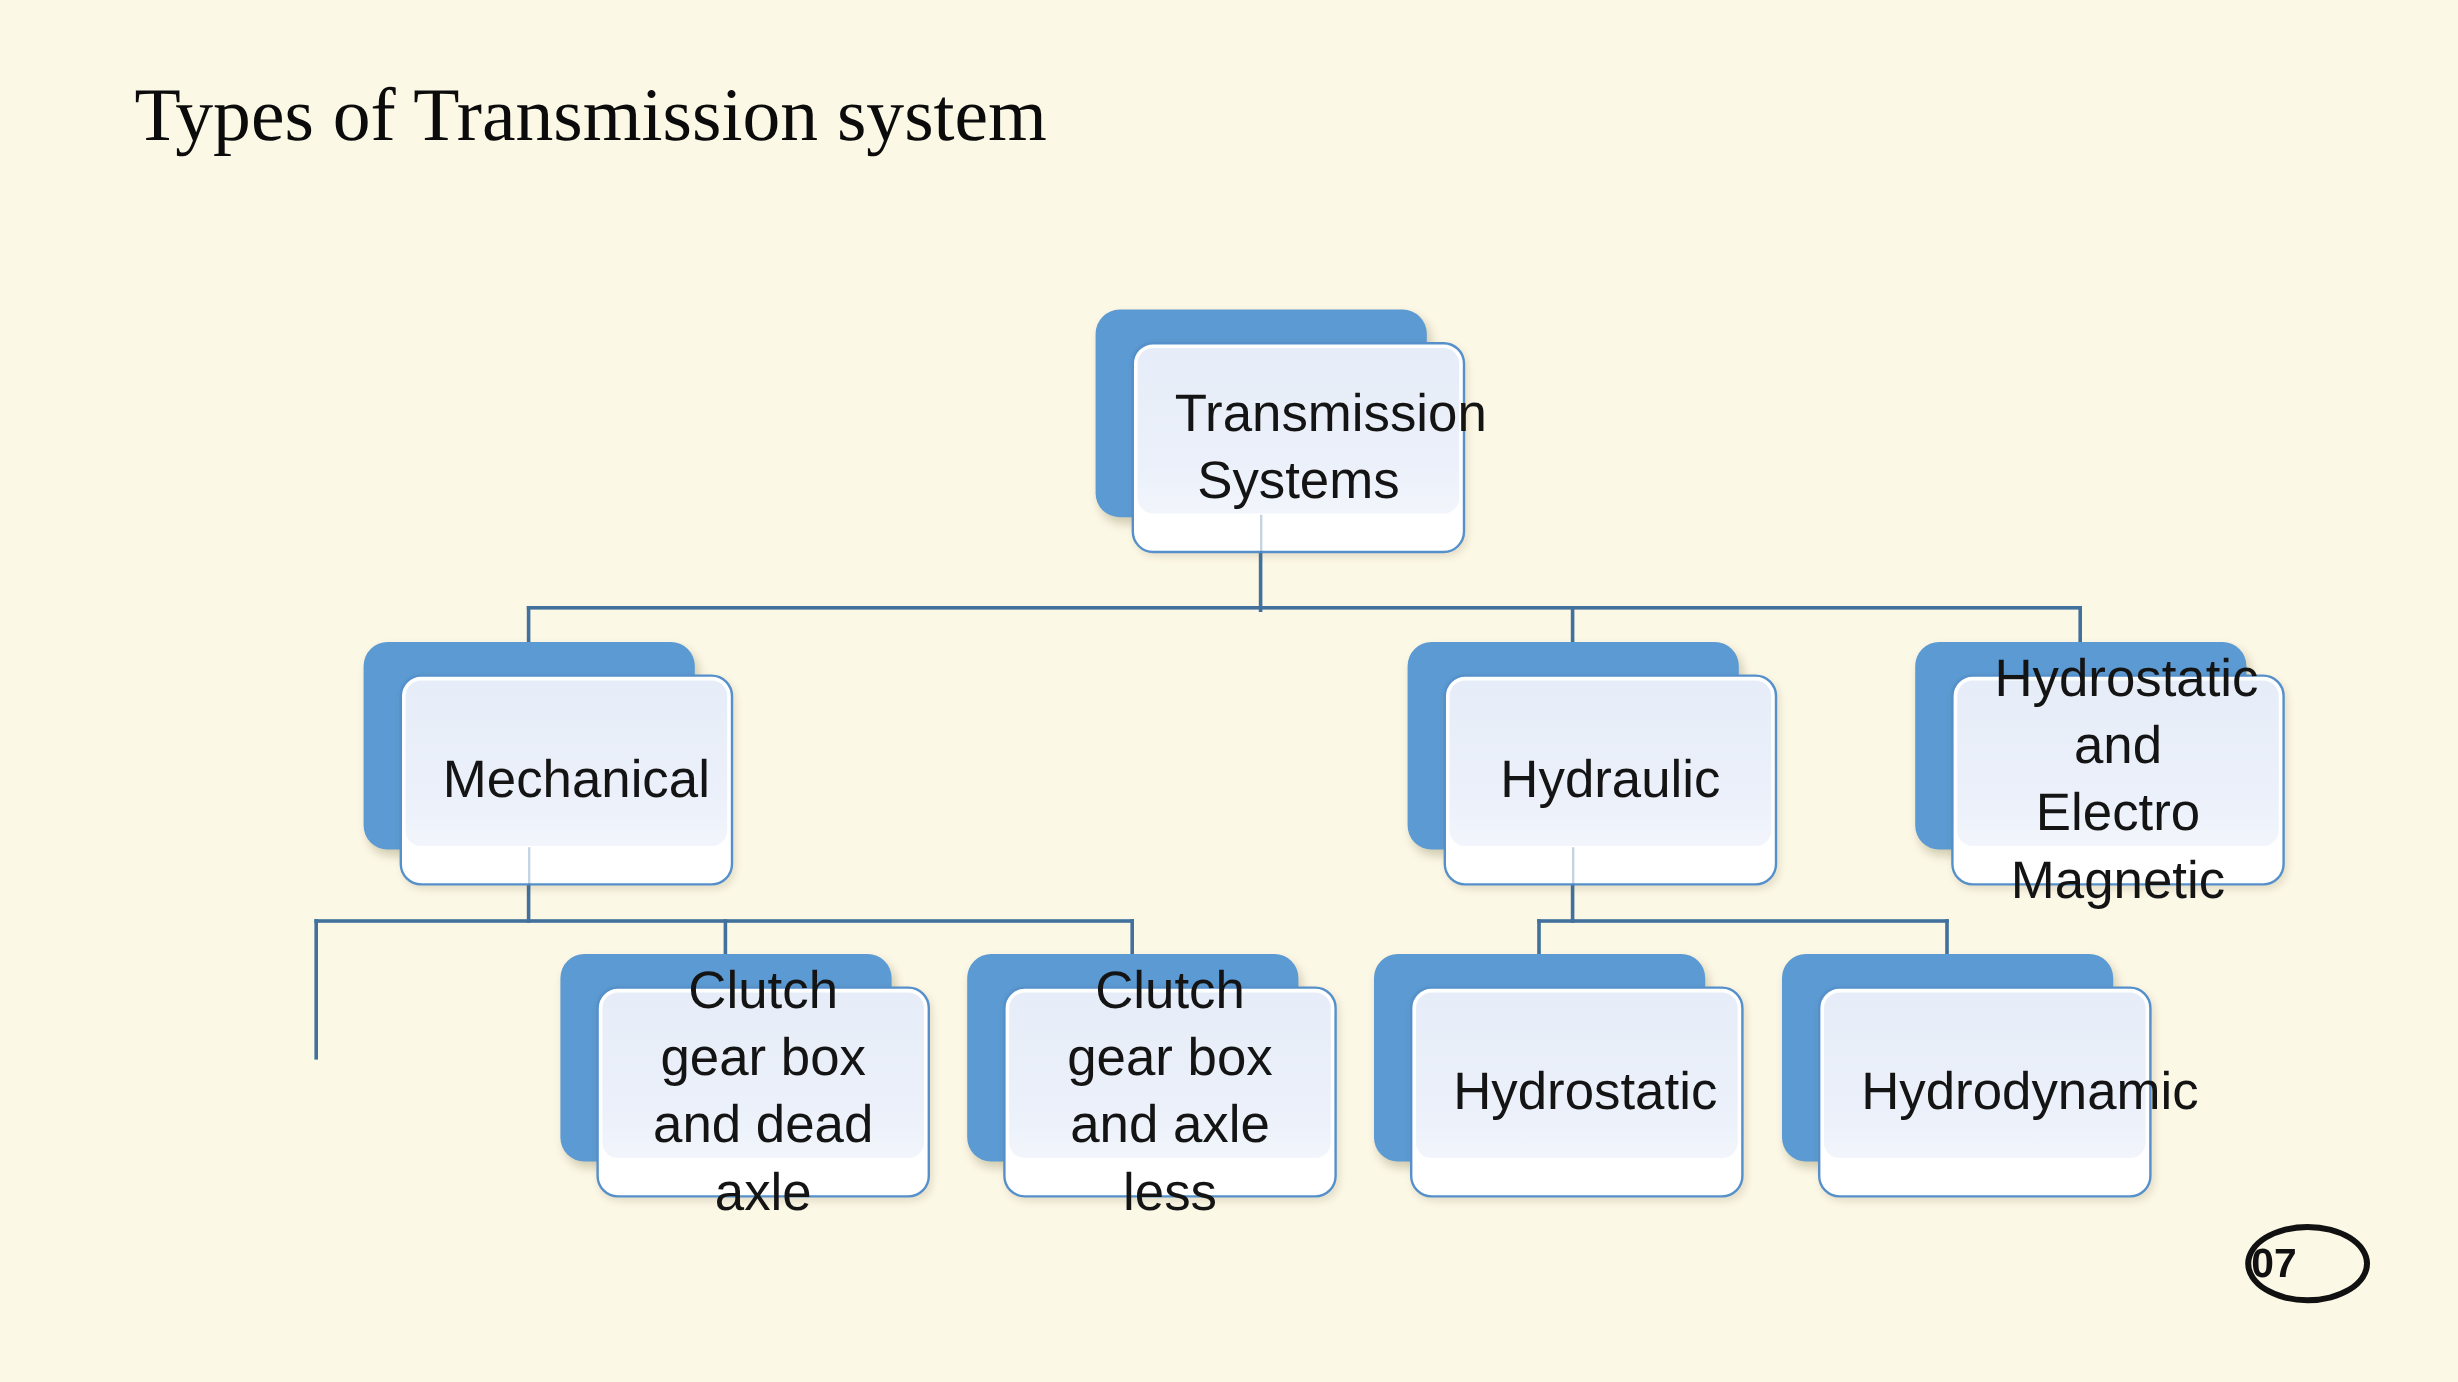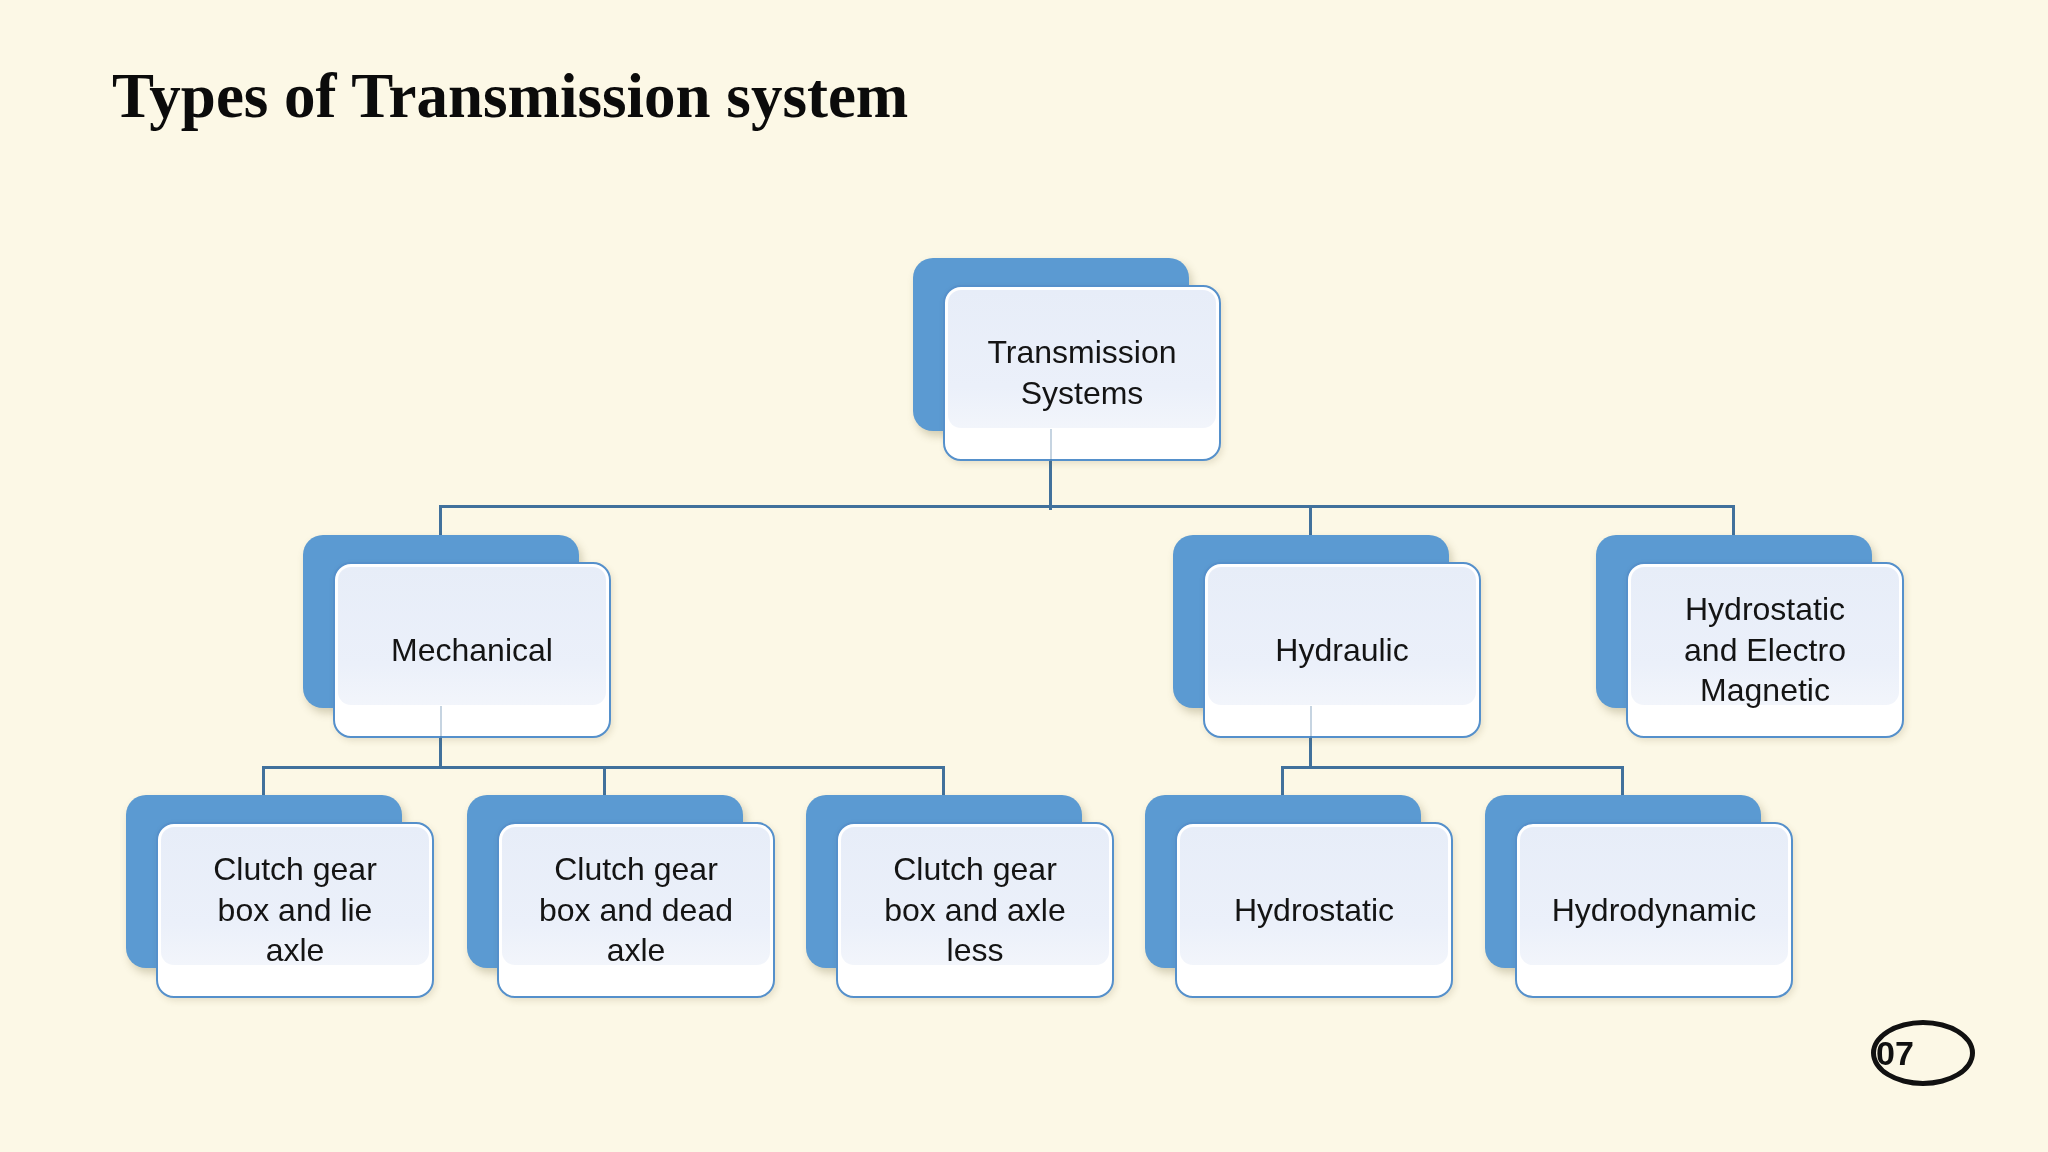--- a/index.html
+++ b/index.html
@@ -13,21 +13,21 @@
     position: relative;
     width: 2048px; height: 1152px;
     background: #FCF8E6;
   }
 
   
   .title {
     position: absolute;
     left: 112px; top: 62px;
     font-family: "Liberation Serif", serif;
-    font-weight: bold;
+    font-weight: normal;
     font-size: 63px;
     line-height: 1.1;
     color: #0B0B0B;
     letter-spacing: 0px;
     white-space: nowrap;
   }
 
   
   .line {
     position: absolute;
@@ -86,21 +86,21 @@
     content: "";
     position: absolute;
     left: 3px; right: 3px; top: 3px; bottom: 31px;
     border-radius: 13px;
     background: linear-gradient(180deg, #E7EDF8 0%, #EBF0FA 70%, #F2F5FB 100%);
   }
   .label {
     position: relative;
     width: 206px;
     text-align: center;
-    font-size: 32px;
+    font-size: 44px;
     line-height: 1.27;
     color: #141414;
   }
 
   #n-root { left: 913px;  top: 258px; }
   #n-mech { left: 303px;  top: 535px; }
   #n-hyd  { left: 1173px; top: 535px; }
   #n-elec { left: 1596px; top: 535px; }
   #n-c1   { left: 126px;  top: 795px; }
   #n-c2   { left: 467px;  top: 795px; }
@@ -171,26 +171,20 @@
     </div>
   </div>
 
   <div class="node" id="n-elec">
     <div class="back"></div>
     <div class="card">
       <div class="label">Hydrostatic and Electro Magnetic</div>
     </div>
   </div>
 
-  <div class="node" id="n-c1">
-    <div class="back"></div>
-    <div class="card">
-      <div class="label">Clutch gear box and lie axle</div>
-    </div>
-  </div>
 
   <div class="node" id="n-c2">
     <div class="back"></div>
     <div class="card">
       <div class="label">Clutch gear box and dead axle</div>
     </div>
   </div>
 
   <div class="node" id="n-c3">
     <div class="back"></div>

